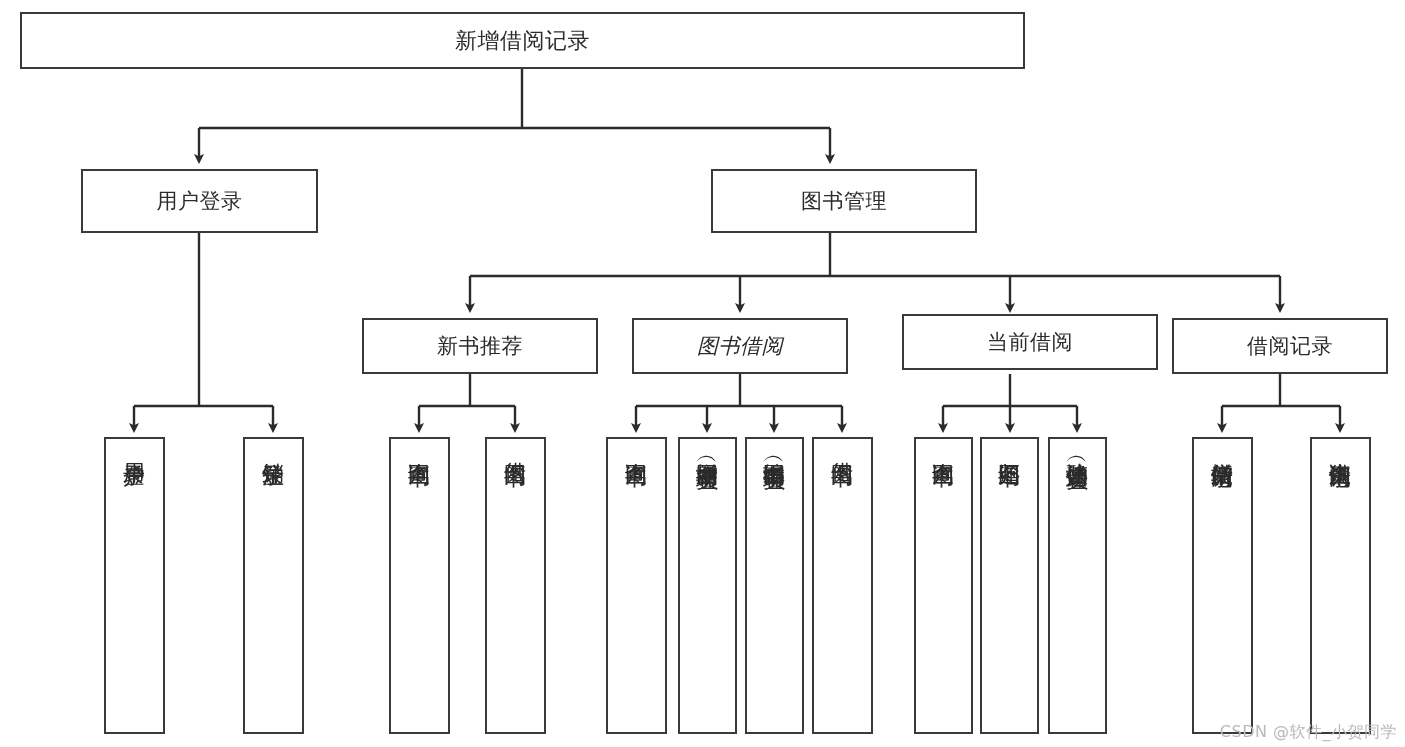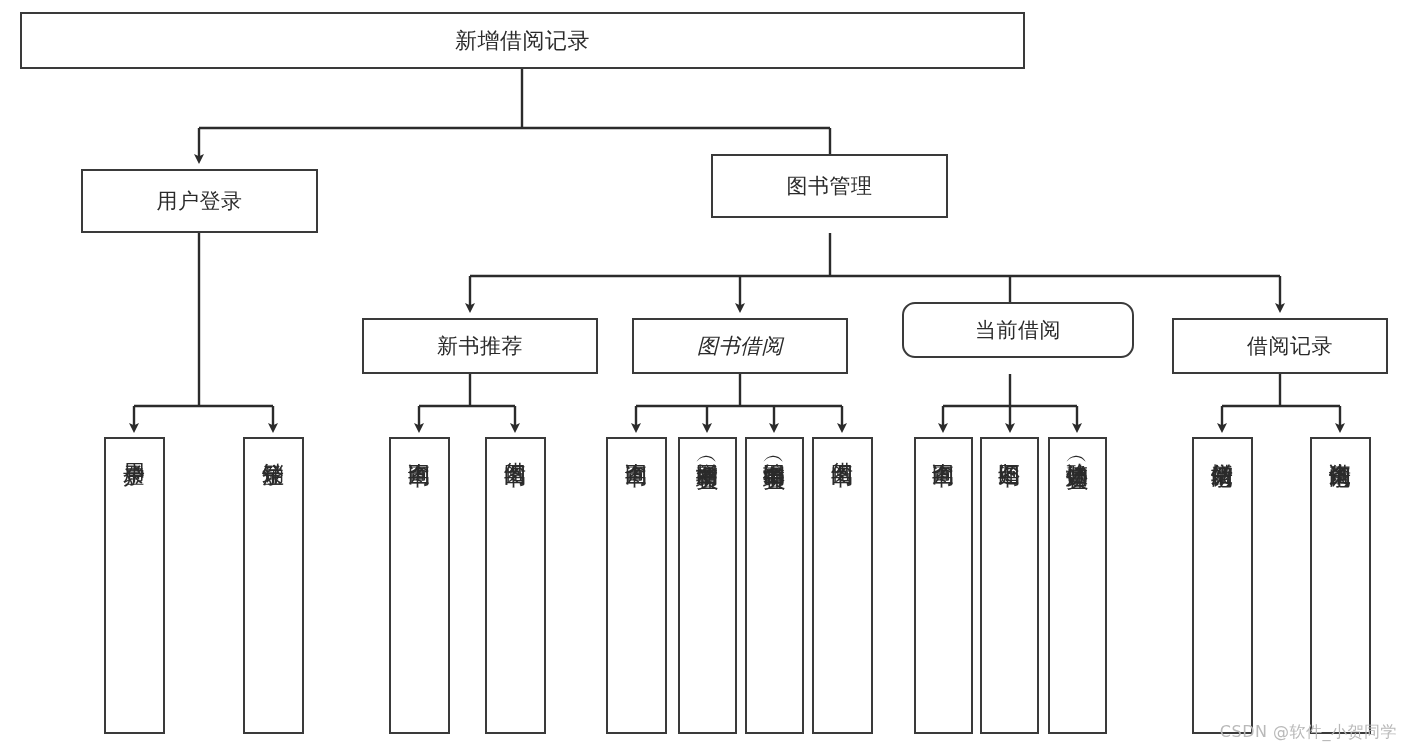--- a/index.html
+++ b/index.html
@@ -125,31 +125,31 @@
     </g>
   </svg>
 
   <div class="node horiz" id="title-node" style="left: 20px; top: 12px; width: 1005px; height: 57px;">
     <span class="label">新增借阅记录</span>
   </div>
 
   <div class="node horiz" style="left: 81px; top: 169px; width: 237px; height: 64px;">
     <span class="label">用户登录</span>
   </div>
-  <div class="node horiz" style="left: 711px; top: 154px; width: 237px; height: 64px; align-items: center;">
+  <div class="node horiz" style="left: 711px; top: 169px; width: 266px; height: 64px; align-items: center;">
     <span class="label">图书管理</span>
   </div>
 
   <div class="node horiz" style="left: 362px; top: 318px; width: 236px; height: 56px;">
     <span class="label">新书推荐</span>
   </div>
   <div class="node horiz" style="left: 632px; top: 318px; width: 216px; height: 56px; font-style: italic;">
     <span class="label">图书借阅</span>
   </div>
-  <div class="node horiz" style="left: 902px; top: 302px; width: 232px; height: 56px; border-radius: 13px;">
+  <div class="node horiz" style="left: 902px; top: 314px; width: 256px; height: 56px;">
     <span class="label">当前借阅</span>
   </div>
   <div class="node horiz" style="left: 1172px; top: 318px; width: 216px; height: 56px; padding-left: 20px;">
     <span class="label">借阅记录</span>
   </div>
 
   <div class="node vert" style="left: 104px; top: 437px; width: 61px; height: 297px;">
     <span class="label">用户登录</span>
   </div>
   <div class="node vert" style="left: 243px; top: 437px; width: 61px; height: 297px;">

